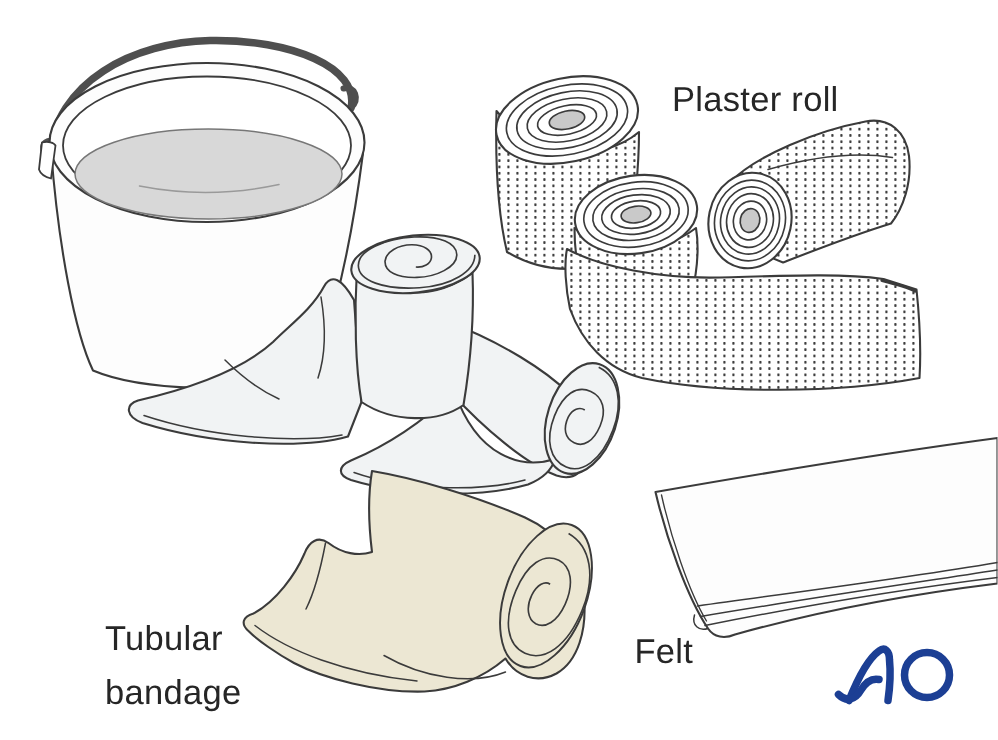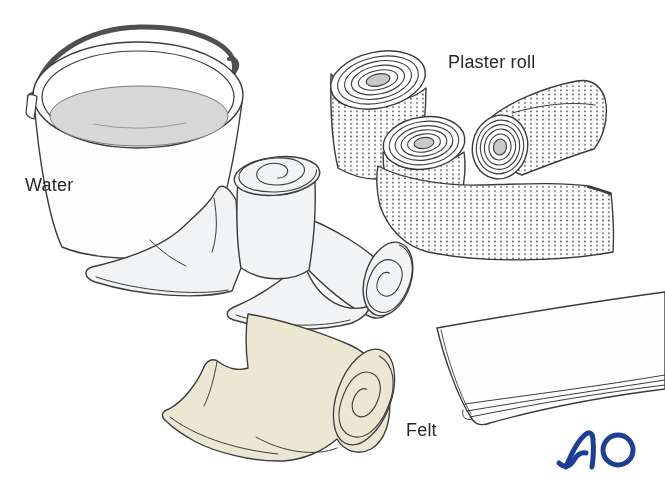--- a/index.html
+++ b/index.html
@@ -20,21 +20,21 @@
   .white-fill{fill:#fdfdfd;}
   .pad-fill{fill:var(--padding-fill);}
   .tub-fill{fill:var(--tubular-fill);}
   .water{fill:var(--water-fill);stroke:#777777;stroke-width:1;}
   .dots-fill{fill:url(#dots);}
   .hole{fill:var(--inner-hole-gray);}
   .handle{stroke:var(--handle-gray);stroke-width:5;fill:none;stroke-linecap:round;}
   .ring{stroke:var(--outline);stroke-width:1.1;fill:none;}
   .ring-w{stroke:var(--outline);stroke-width:1.2;fill:#ffffff;}
   .logo{stroke:var(--logo-blue);stroke-width:5;fill:none;stroke-linecap:round;stroke-linejoin:round;}
-  .label{position:absolute;font-size:18px;line-height:1.55;color:var(--label-text);
+  .label{position:absolute;font-size:23px;line-height:1.55;color:var(--label-text);
          letter-spacing:.2px;white-space:nowrap;}
   .label.wrap{white-space:normal;width:84px;}
 </style>
 </head>
 <body>
 
 <div class="canvas">
 
   <svg width="665" height="493" viewBox="0 0 665 493">
     <defs>
@@ -135,16 +135,16 @@
       <path class="thin" d="M472,419 C466,421 461,417 463,410"></path>
     </g>
 
     <g class="logo" role="img" aria-label="AO">
       <path d="M566,467 C572,452 579,439 586,434 C590,431 593,434 593,440 C594,450 593,460 592,467"></path>
       <path d="M559,463 C564,468 570,467 574,460 C577,455 581,452 586,453"></path>
       <circle cx="618" cy="450" r="15"></circle>
     </g>
   </svg>
 
-  <div class="label" style="left:25px;top:172px;">Water</div>
   <div class="label" style="left:448px;top:49px;">Plaster roll</div>
-  <div class="label" style="left:406px;top:417px;">Felt</div>
+  <div class="label wrap" style="left:70px;top:408px;">Tubular bandage</div>
+  <div class="label" style="left:423px;top:417px;">Felt</div>
 </div>
 
 </body></html>

